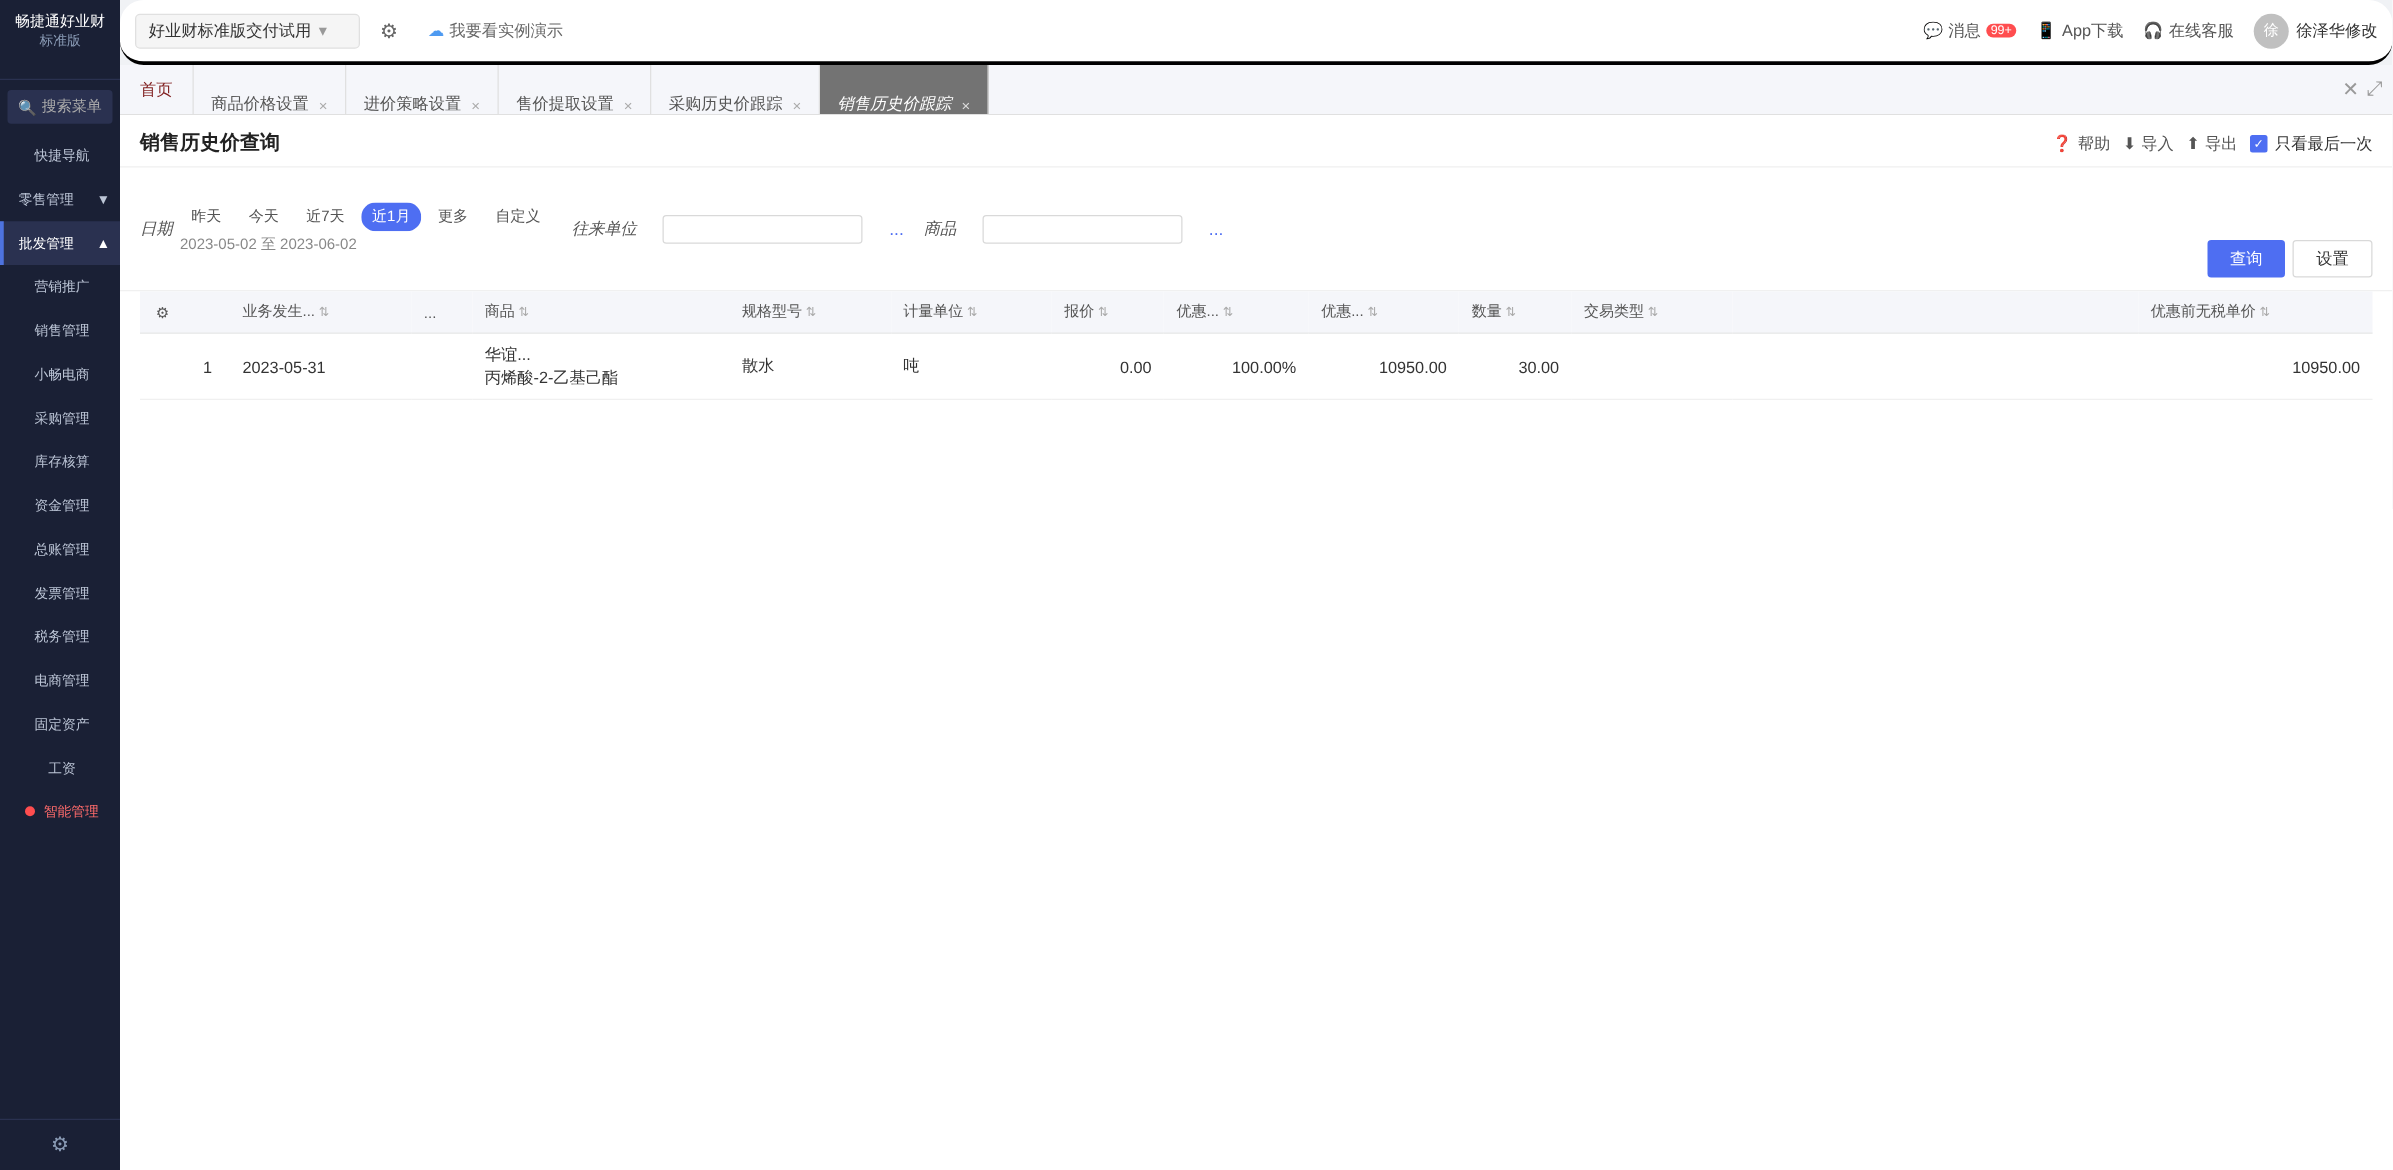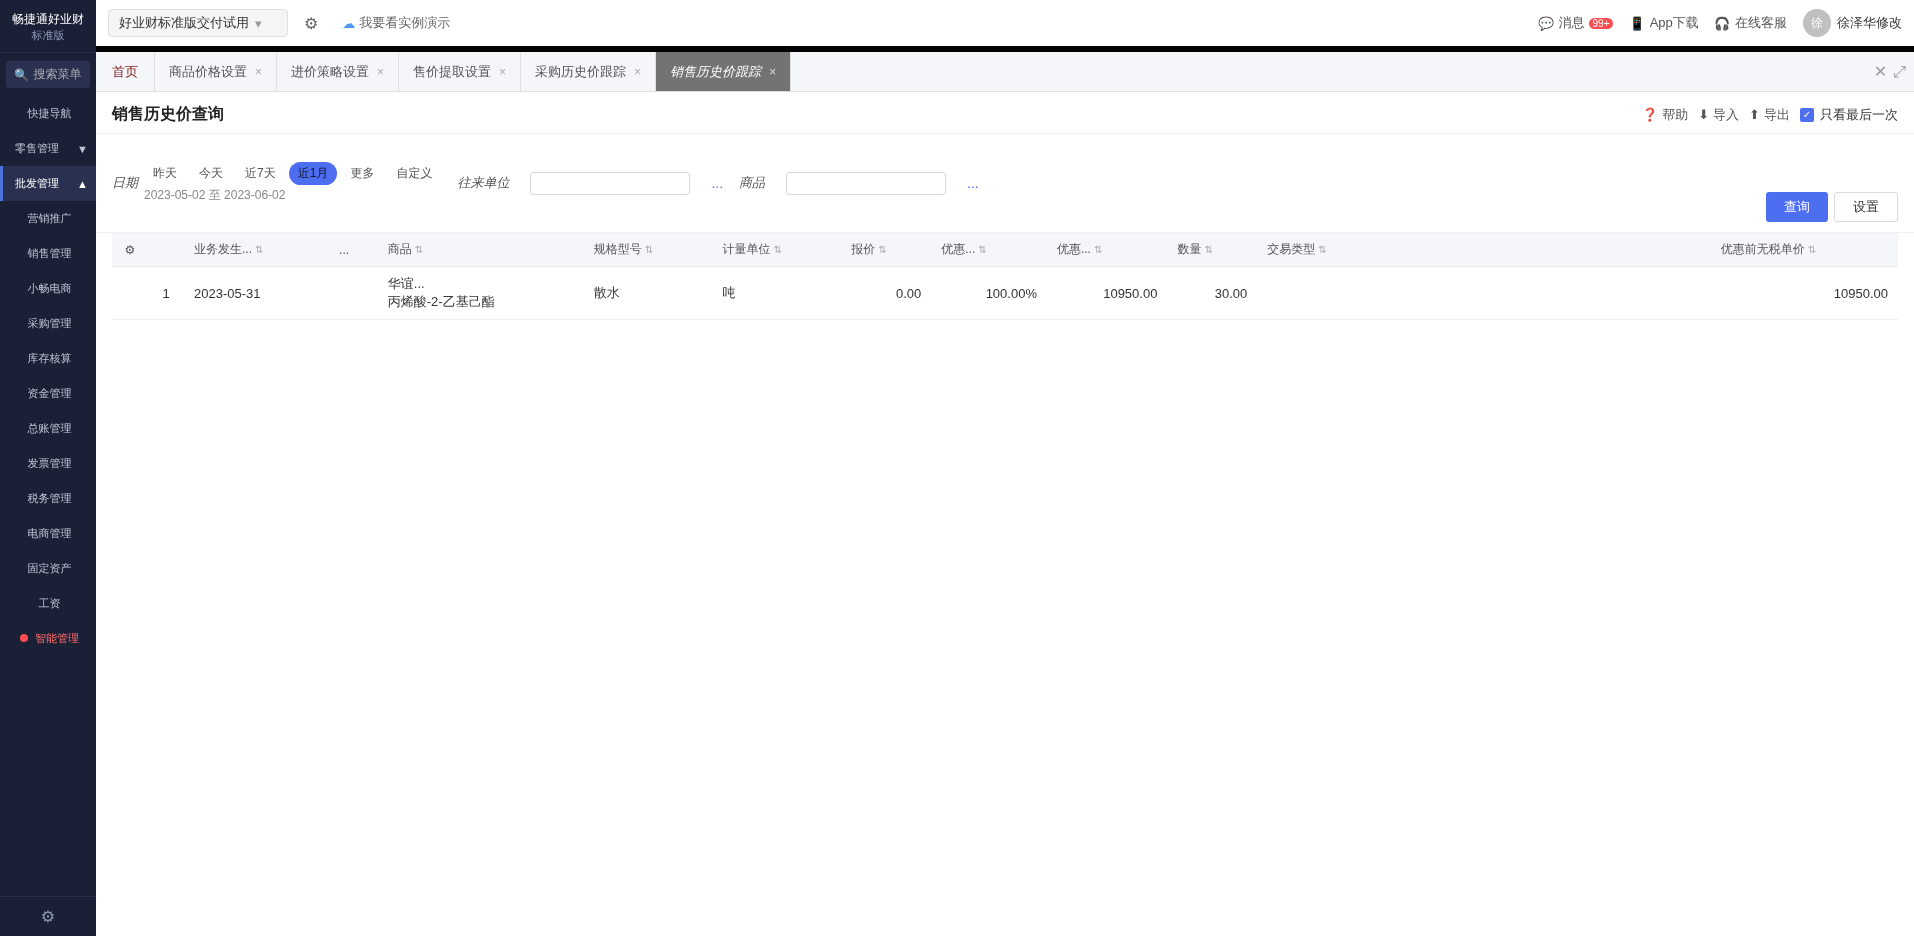--- a/index.html
+++ b/index.html
@@ -1,51 +1,51 @@
 <!DOCTYPE html>
 <html><head>
   <meta charset="utf-8">
   <style>
     * { box-sizing: border-box; margin: 0; padding: 0; }
     body { font-family: 'Microsoft YaHei', Arial, sans-serif; font-size: 13px; background: #f0f2f5; color: #333; display: flex; height: 936px; overflow: hidden; }
 
     
     .sidebar { width: 96px; background: #1a2035; color: #ccc; display: flex; flex-direction: column; height: 100%; flex-shrink: 0; }
-    .sidebar-logo { padding: 10px 8px; background: #1a2035; border-bottom: 1px solid #2a3150; display: flex; flex-direction: column; align-items: center; justify-content: flex-end; height: 53px; }
+    .sidebar-logo { padding: 10px 8px; background: #1a2035; border-bottom: 1px solid #2a3150; display: flex; flex-direction: column; align-items: center; justify-content: flex-start; height: 64px; }
     .sidebar-logo-text { color: #fff; font-size: 12px; line-height: 1.3; text-align: center; }
     .sidebar-logo-sub { color: #8a9bb5; font-size: 11px; }
     .sidebar-search { padding: 8px 6px; }
     .sidebar-search-btn { width: 100%; background: #2a3150; border: none; color: #aaa; padding: 5px 8px; border-radius: 3px; cursor: pointer; font-size: 12px; text-align: center; display: flex; align-items: center; justify-content: center; gap: 4px; }
     .sidebar-nav-item { padding: 10px 8px; text-align: center; cursor: pointer; color: #bcc5d6; font-size: 11px; border-left: 3px solid transparent; }
     .sidebar-nav-item.active { background: #2a3150; color: #fff; border-left: 3px solid #4e73df; }
     .sidebar-nav-item.has-arrow { display: flex; align-items: center; justify-content: space-between; padding-left: 12px; padding-right: 8px; }
     .sidebar-nav-item.highlight { color: #ff6b6b; }
     .sidebar-bottom { margin-top: auto; padding: 10px; border-top: 1px solid #2a3150; display: flex; justify-content: center; }
     .sidebar-gear { color: #8a9bb5; cursor: pointer; font-size: 16px; }
     .dot-red { width: 8px; height: 8px; background: #ff4d4f; border-radius: 50%; display: inline-block; margin-right: 4px; }
 
     
     .main { flex: 1; display: flex; flex-direction: column; height: 100%; overflow: hidden; }
 
     
-    .topbar { height: 52px; background: #fff; display: flex; align-items: center; padding: 0 12px; border-bottom: 6px solid #000000; gap: 12px; }
+    .topbar { height: 52px; background: #fff; display: flex; align-items: center; padding: 0 12px; border-bottom: 3px solid #000000; gap: 12px; border-radius: 19px; }
     .topbar-app-selector { display: flex; align-items: center; gap: 6px; background: #f5f5f5; border: 1px solid #e0e0e0; border-radius: 4px; padding: 4px 10px; cursor: pointer; font-size: 13px; color: #333; min-width: 180px; }
     .topbar-app-selector .chevron { color: #999; }
     .topbar-gear { color: #666; cursor: pointer; font-size: 16px; padding: 4px; }
     .topbar-demo { display: flex; align-items: center; gap: 4px; color: #666; cursor: pointer; font-size: 13px; margin-left: 8px; }
     .topbar-demo-icon { color: #4e9af1; }
     .topbar-right { margin-left: auto; display: flex; align-items: center; gap: 16px; }
     .topbar-icon-group { display: flex; align-items: center; gap: 4px; cursor: pointer; color: #555; font-size: 13px; }
     .topbar-badge { background: #ff4d4f; color: #fff; font-size: 10px; border-radius: 8px; padding: 0 4px; min-width: 16px; text-align: center; }
     .topbar-user { display: flex; align-items: center; gap: 6px; cursor: pointer; }
     .topbar-avatar { width: 28px; height: 28px; background: #c0c0c0; border-radius: 50%; display: flex; align-items: center; justify-content: center; color: #fff; font-size: 12px; }
 
     
     .tabbar { height: 40px; background: #f5f6fa; display: flex; align-items: center; padding: 0 0; border-bottom: 1px solid #e0e0e0; overflow-x: auto; }
-    .tab { display: flex; align-items: center; gap: 4px; padding: 0 14px; height: 40px; cursor: pointer; font-size: 13px; color: #555; border-right: 1px solid #e0e0e0; white-space: nowrap; flex-shrink: 0; }
+    .tab { display: flex; align-items: flex-end; gap: 4px; padding: 0 14px; height: 40px; cursor: pointer; font-size: 13px; color: #555; border-right: 1px solid #e0e0e0; white-space: nowrap; flex-shrink: 0; }
     .tab.active { background: #737373; color: #fff; font-style: italic; }
     .tab .tab-close { color: #aaa; font-size: 12px; margin-left: 4px; cursor: pointer; }
     .tab.active .tab-close { color: #ddd; }
     .tab-home { font-size: 13px; color: #7f1d1d; padding: 0 16px; height: 40px; display: flex; align-items: center; cursor: pointer; border-right: 1px solid #e0e0e0; }
     .tabbar-end { display: flex; align-items: center; margin-left: auto; padding: 0 8px; gap: 6px; }
     .tabbar-end-btn { background: none; border: none; color: #999; cursor: pointer; font-size: 16px; }
 
     
     .content { flex: 1; background: #fff; overflow: hidden; display: flex; flex-direction: column; }
 
@@ -56,21 +56,21 @@
     .page-action-btn { display: flex; align-items: center; gap: 4px; color: #555; cursor: pointer; font-size: 13px; }
     .page-action-check { display: flex; align-items: center; gap: 6px; font-size: 13px; color: #333; }
     .checkbox-blue { width: 14px; height: 14px; background: #4e6ef2; border-radius: 2px; display: flex; align-items: center; justify-content: center; color: #fff; font-size: 10px; cursor: pointer; }
 
     
     .filter-bar { padding: 10px 16px; display: flex; align-items: center; gap: 16px; border-bottom: 1px solid #f0f0f0; flex-wrap: wrap; }
     .filter-group { display: flex; align-items: center; gap: 6px; }
     .filter-label { color: #555; font-size: 13px; font-style: italic; }
     .filter-date-btns { display: flex; align-items: center; gap: 4px; }
     .date-btn { padding: 2px 8px; border: 1px solid transparent; border-radius: 3px; cursor: pointer; font-size: 12px; color: #555; background: none; }
-    .date-btn.active { background: #4e6ef2; color: #0f172a; border-radius: 12px; }
+    .date-btn.active { background: #4e6ef2; color: #ffffff; border-radius: 12px; }
     .filter-date-range { font-size: 12px; color: #888; margin-top: 2px; }
     .filter-input-group { display: flex; align-items: center; gap: 21px; }
     .filter-input { border: 1px solid #d9d9d9; border-radius: 3px; padding: 3px 8px; font-size: 13px; width: 160px; color: #333; }
     .filter-dots { color: #4e6ef2; cursor: pointer; font-size: 14px; }
     .filter-actions { margin-left: auto; display: flex; gap: 6px; margin-top: 48px; }
     .btn-primary { background: #4e6ef2; color: #fff; border: none; border-radius: 3px; padding: 5px 18px; cursor: pointer; font-size: 13px; }
     .btn-default { background: #fff; color: #333; border: 1px solid #d9d9d9; border-radius: 3px; padding: 5px 18px; cursor: pointer; font-size: 13px; }
 
     
     .table-wrap { flex: 1; overflow: auto; padding: 0 16px 16px; }

